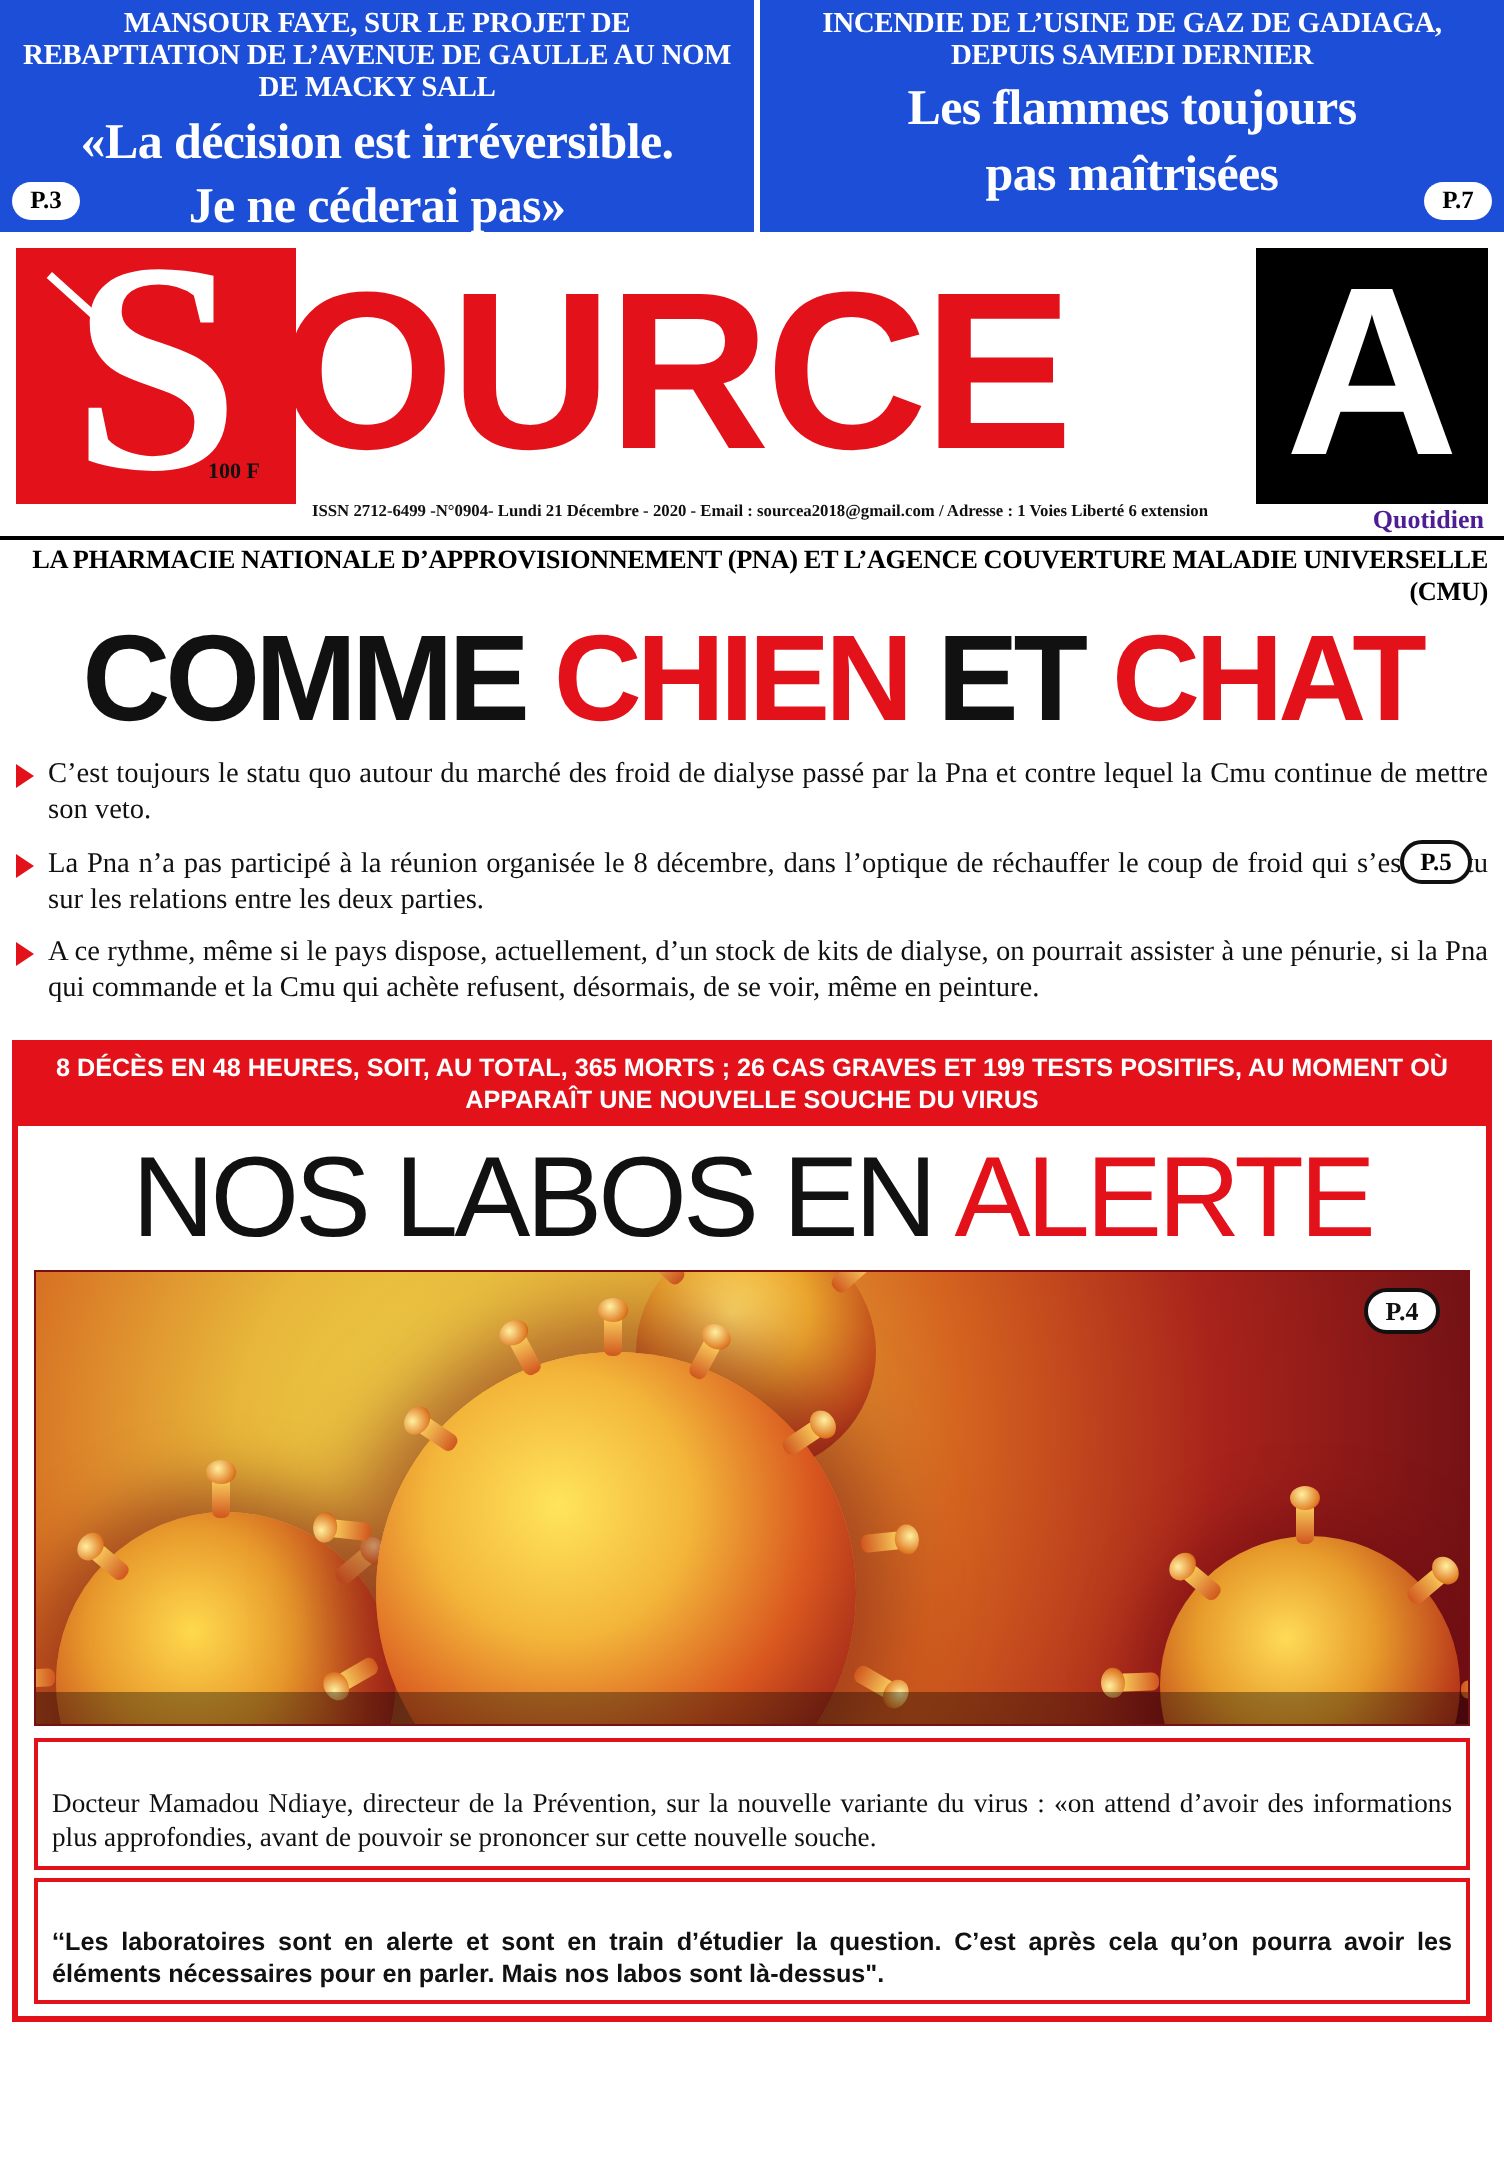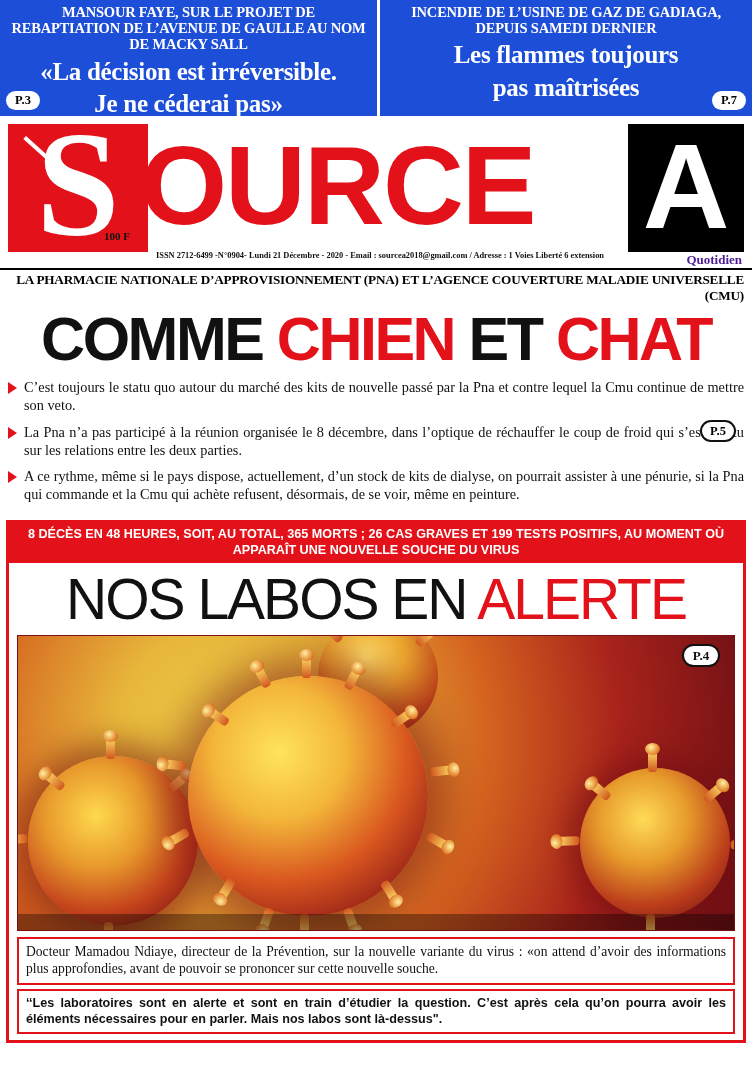--- a/index.html
+++ b/index.html
@@ -245,21 +245,21 @@
     font-weight: 400;
     font-size: 57px;
     line-height: 60px;
     letter-spacing: -2px;
     padding: 6px 0 6px 0;
     white-space: nowrap;
   }
   .photo-wrap {
     position: relative;
     margin: 0 8px;
-    height: 296px;
+    height: 228px;
     border: 1px solid #7a0f12;
     overflow: hidden;
     background: radial-gradient(circle at 30% 35%, #f0d24a 0%, #e7b63a 22%, #d4621f 48%, #a8231b 72%, #6d0f14 100%);
   }
   .virus {
     position: absolute;
     border-radius: 50%;
   }
   .v1 {
     left: 170px; top: 40px; width: 240px; height: 240px;
@@ -319,20 +319,21 @@
     margin: 6px 8px 4px 8px;
     border: 2px solid #e3121a;
     padding: 4px 7px 5px 7px;
   }
   .quote-text {
     font-family: "Liberation Serif", serif;
     font-size: 13.6px;
     line-height: 1.26;
     color: #111;
     text-align: justify;
+    margin-top: 18px;
   }
   .quote-box.second { margin-top: 4px; margin-bottom: 6px; }
   .quote-text.bold {
     font-family: "Liberation Sans", sans-serif;
     font-weight: 700;
     font-size: 12.6px;
     line-height: 1.3;
   }
 </style>
 </head>
@@ -368,21 +369,21 @@
   </div>
 
   <div class="story1">
     <div class="kicker-line">LA PHARMACIE NATIONALE D’APPROVISIONNEMENT (PNA) ET L’AGENCE COUVERTURE MALADIE UNIVERSELLE (CMU)</div>
     <div class="headline-main"><span class="hl-black">COMME </span><span class="hl-red">CHIEN </span><span class="hl-black">ET </span><span class="hl-red">CHAT</span></div>
   </div>
 
   <div class="bullets">
     <div class="bullet">
       <span class="bullet-arrow"></span>
-      <span class="bullet-text">C’est toujours le statu quo autour du marché des kits de nouvelle passé par la Pna et contre lequel la Cmu continue de mettre son veto.</span>
+      <span class="bullet-text">C’est toujours le statu quo autour du marché des froid de dialyse passé par la Pna et contre lequel la Cmu continue de mettre son veto.</span>
     </div>
     <div class="bullet">
       <span class="bullet-arrow"></span>
       <span class="bullet-text">La Pna n’a pas participé à la réunion organisée le 8 décembre, dans l’optique de réchauffer le coup de froid qui s’est abattu sur les relations entre les deux parties.</span>
     </div>
     <div class="bullet">
       <span class="bullet-arrow"></span>
       <span class="bullet-text">A ce rythme, même si le pays dispose, actuellement, d’un stock de kits de dialyse, on pourrait assister à une pénurie, si la Pna qui commande et la Cmu qui achète refusent, désormais, de se voir, même en peinture.</span>
     </div>
     <div class="badge-dark badge-p5">P.5</div>

